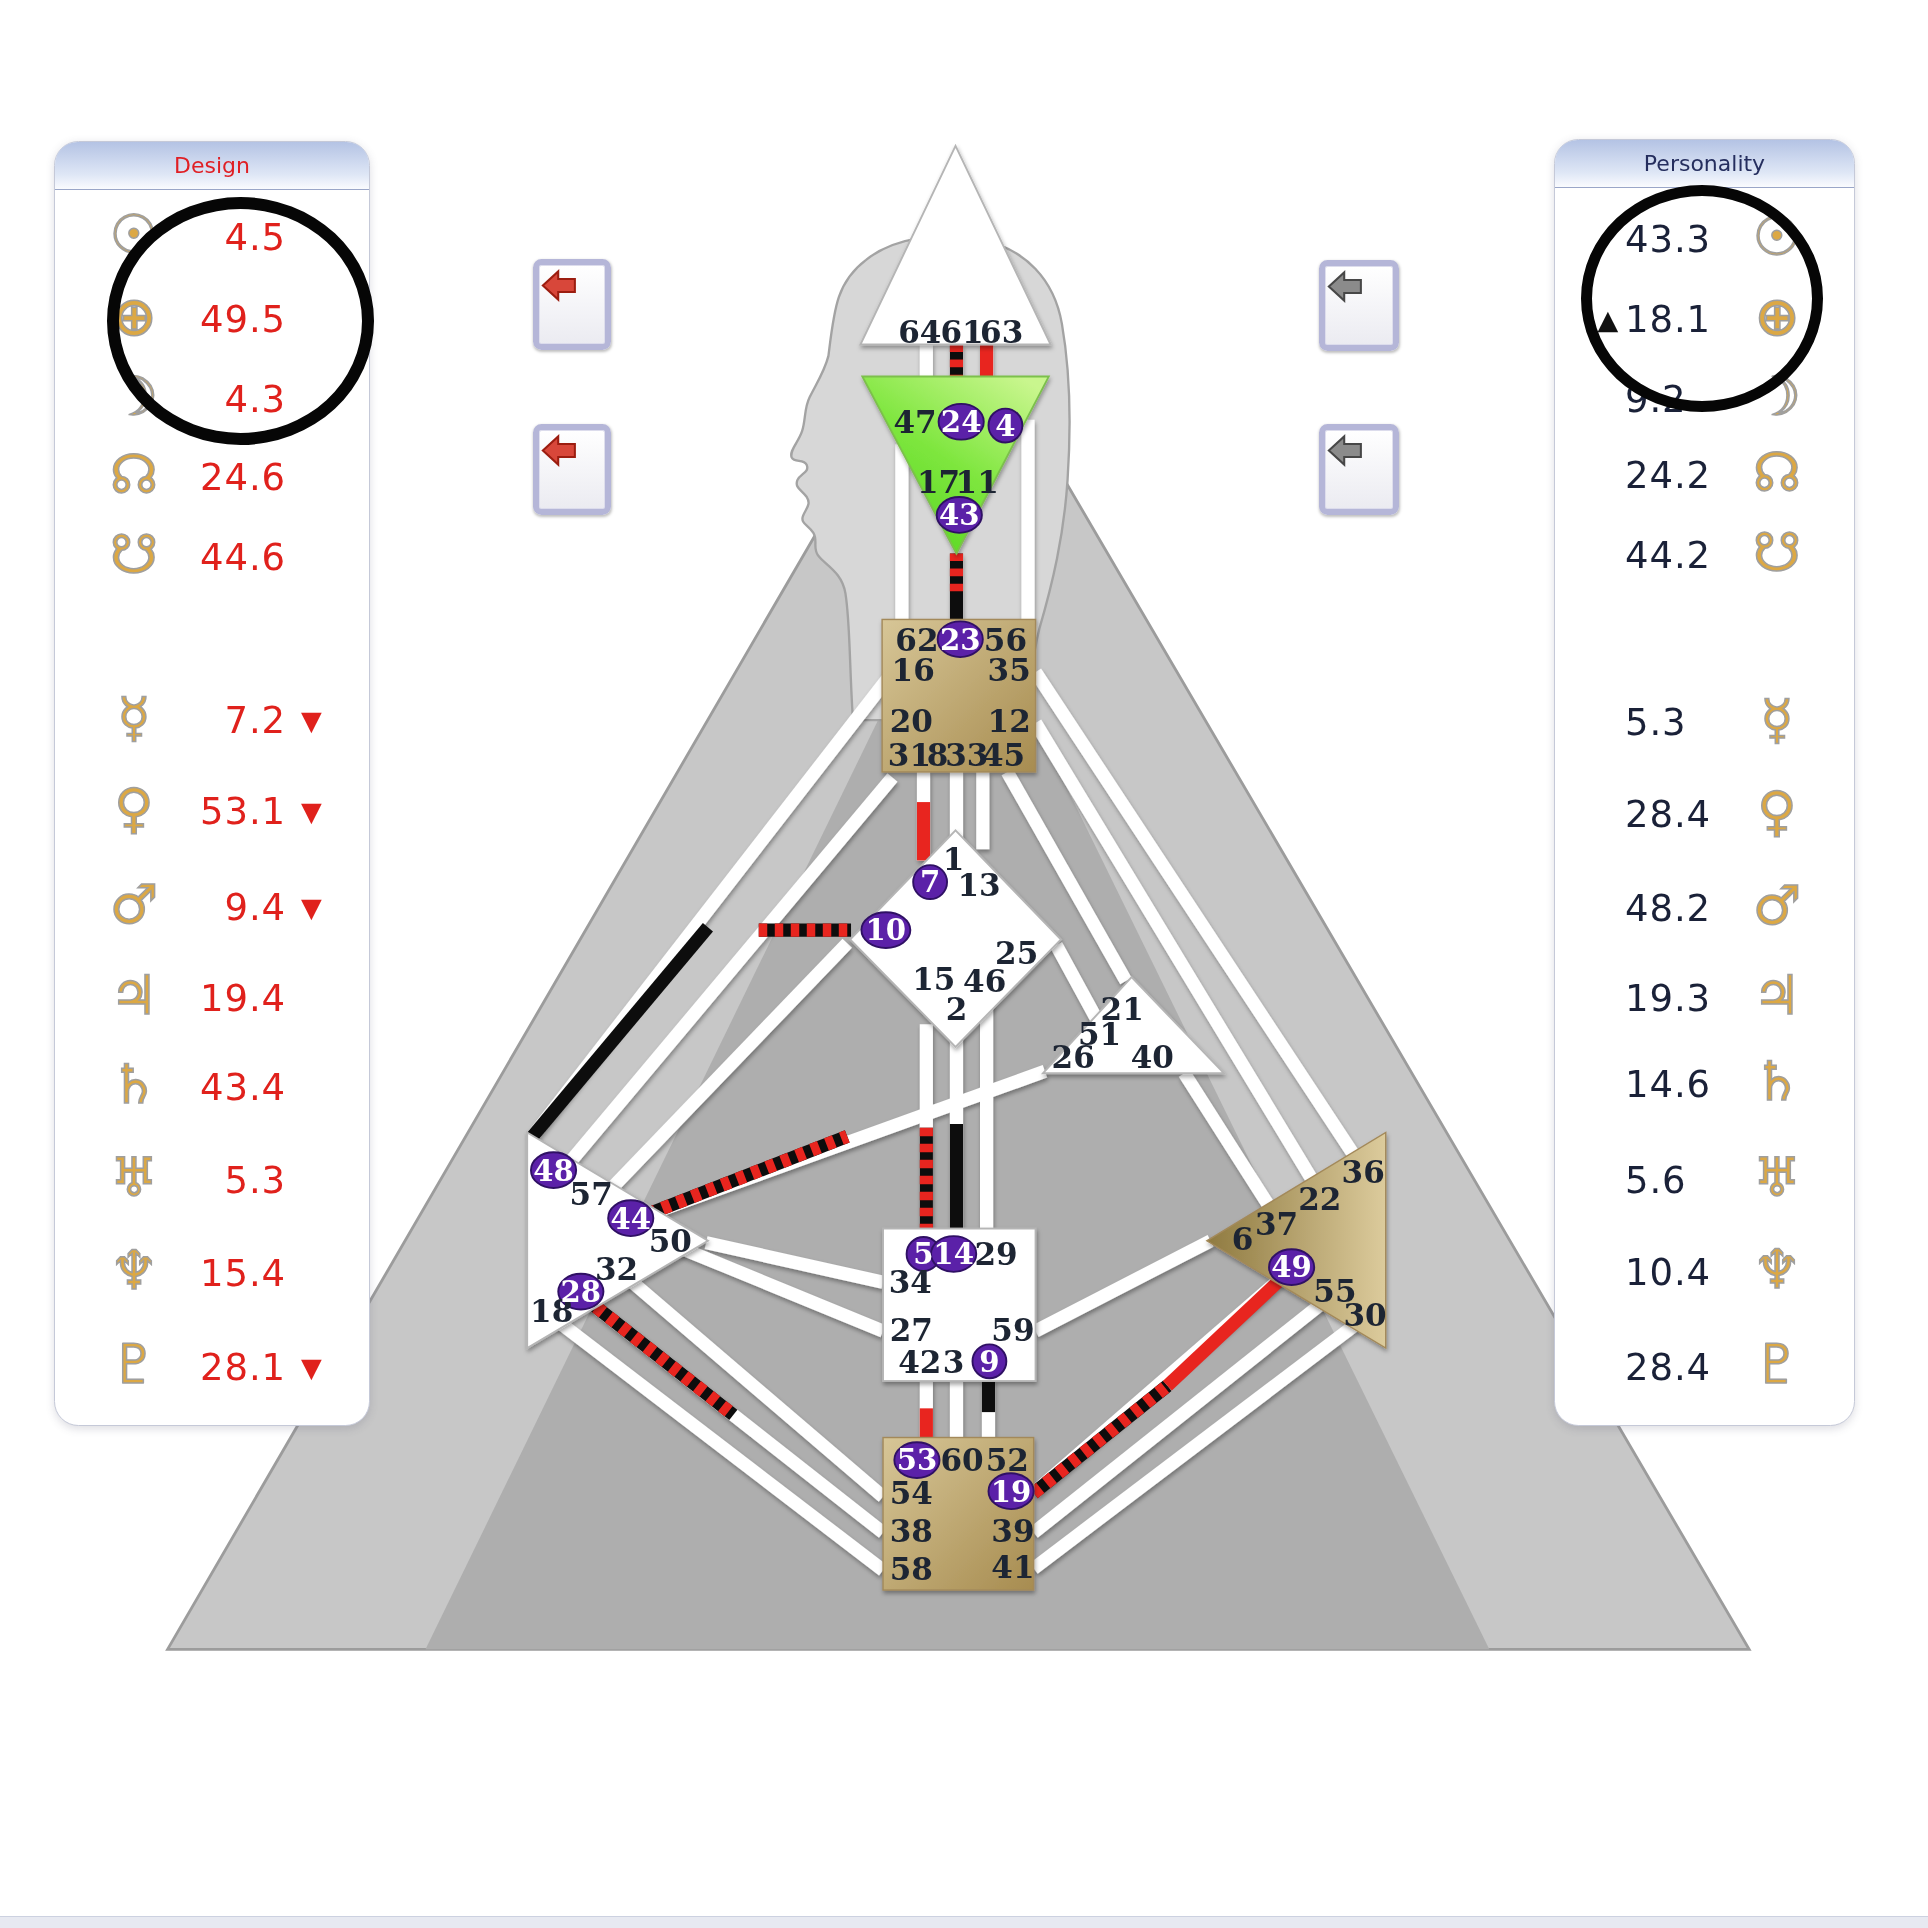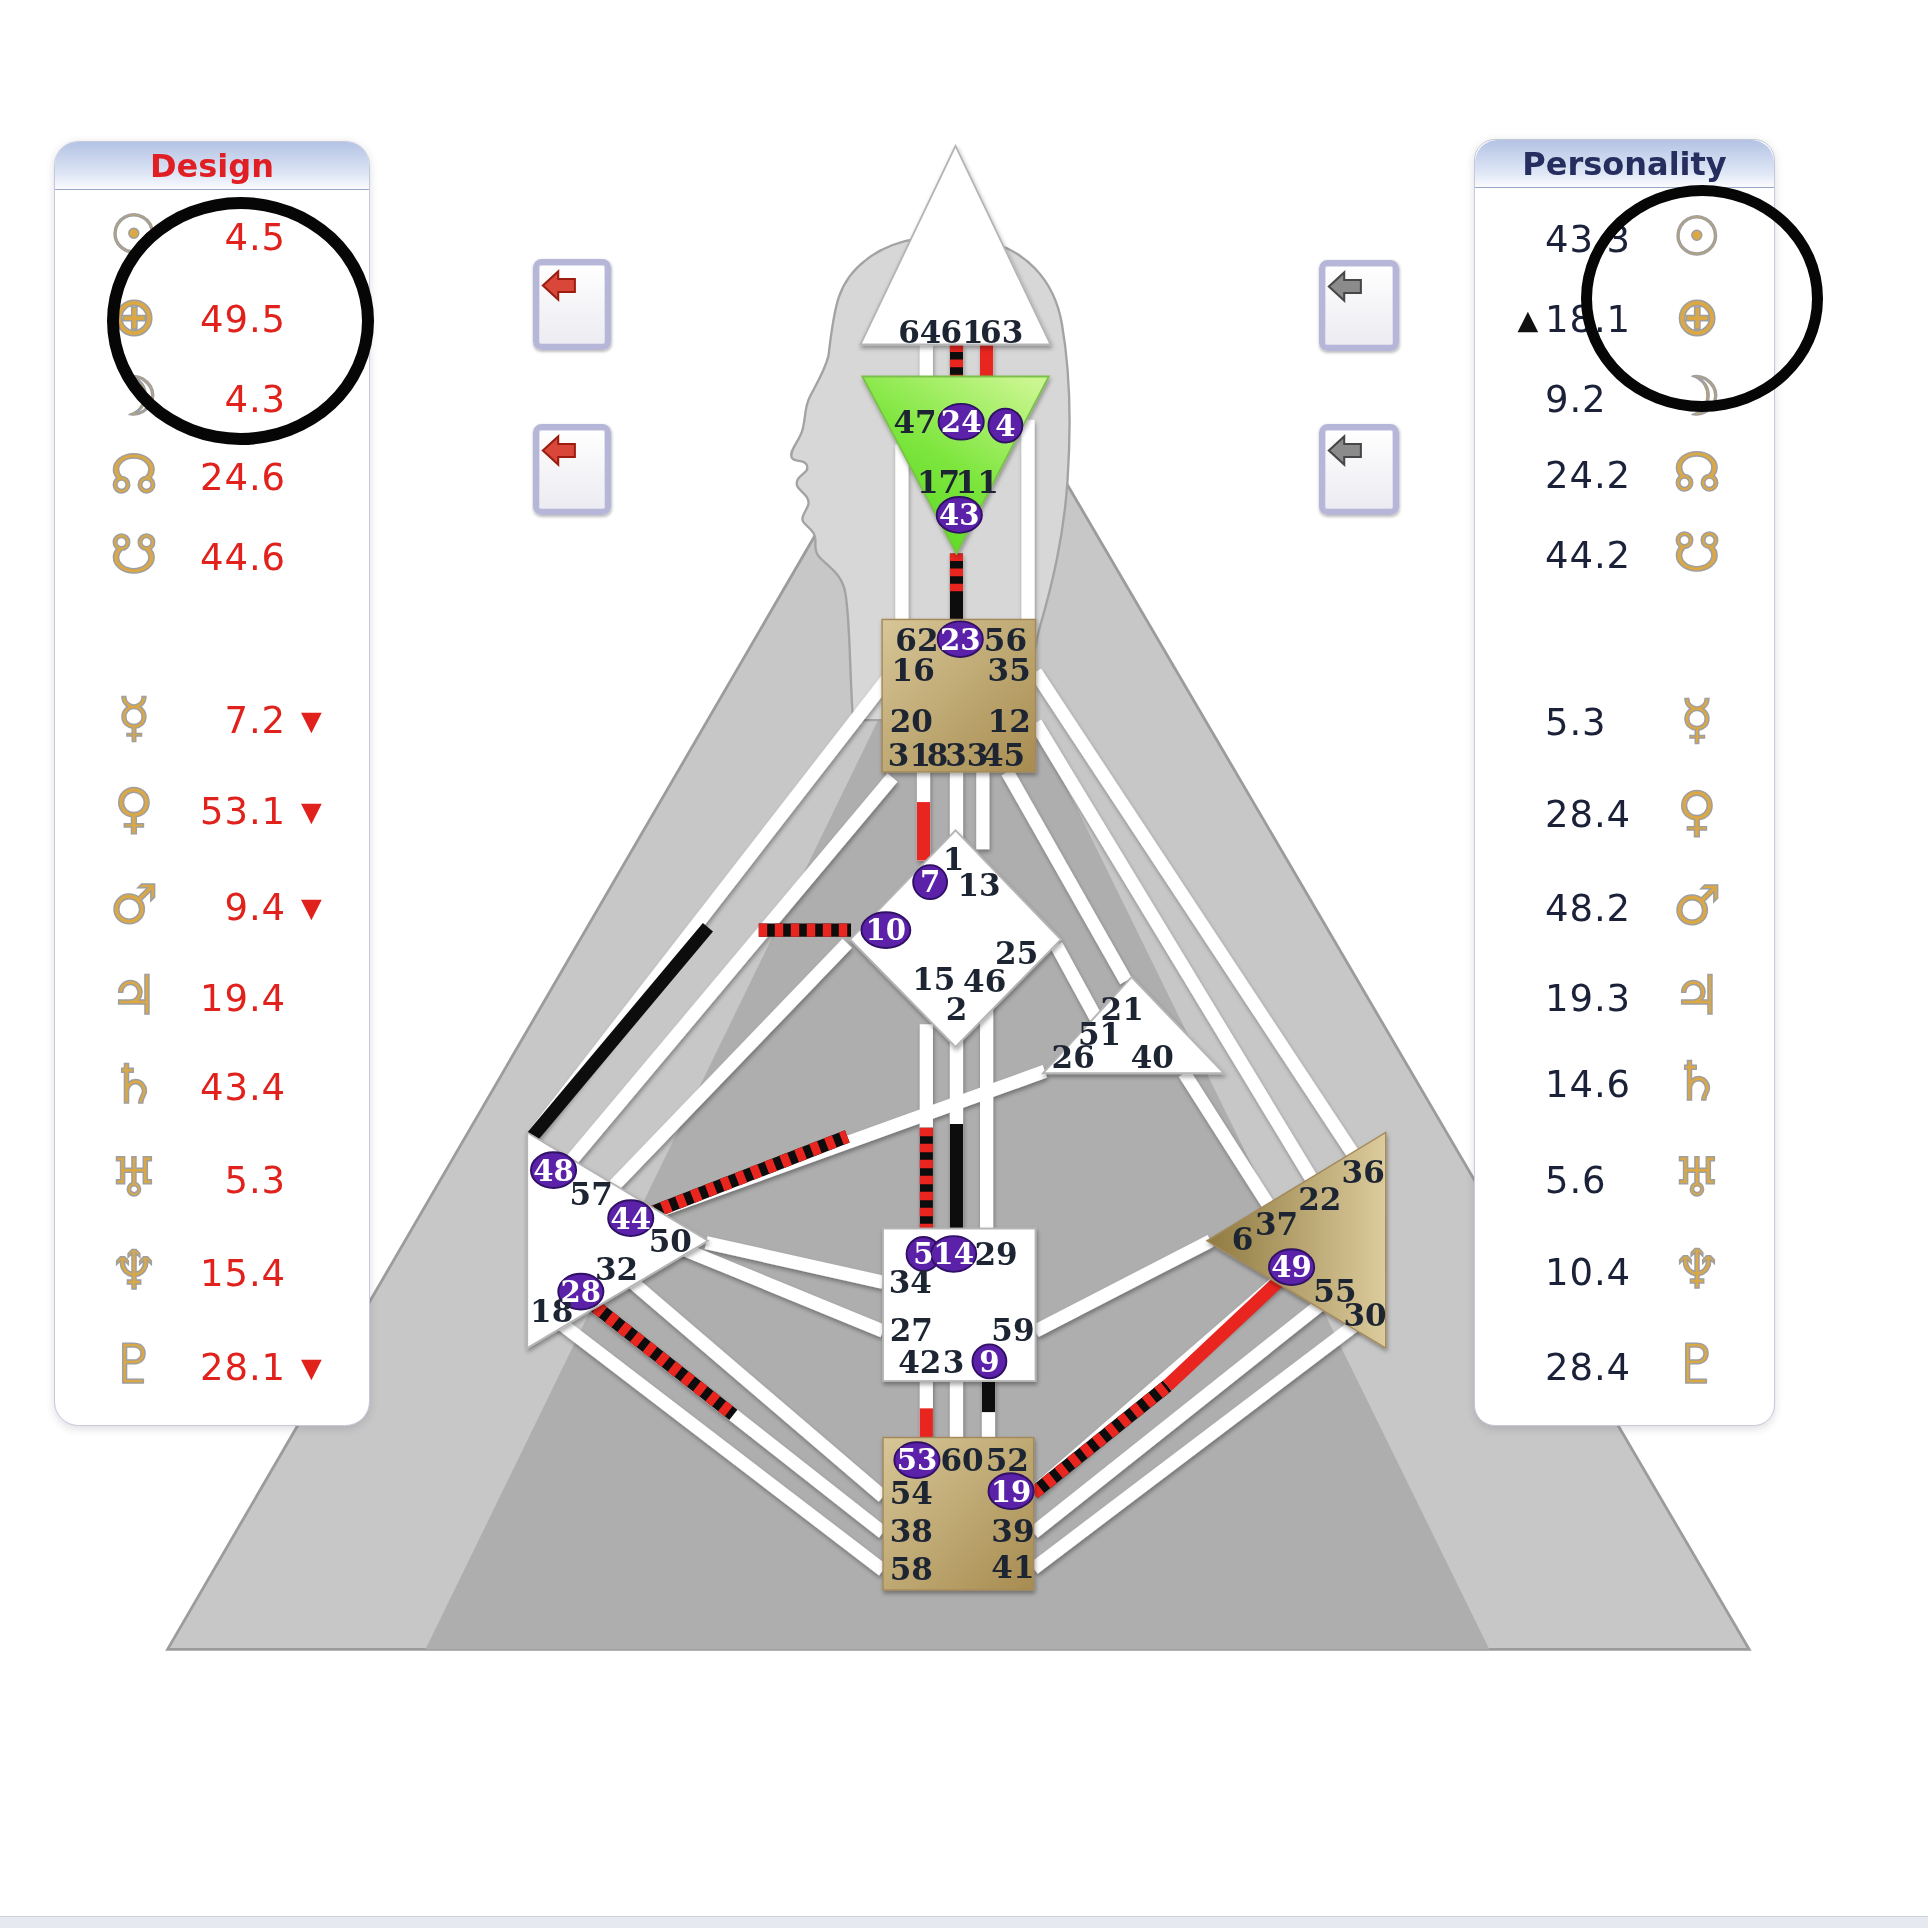--- a/index.html
+++ b/index.html
@@ -7,21 +7,21 @@
           font-family:"DejaVu Sans",sans-serif;}
   svg{position:absolute;left:0;top:0;}
   
   .panel{position:absolute;background:#ffffff;border:1.9px solid #c5c9d8;border-radius:24.5px;
          box-shadow:0 2.8px 8.5px rgba(70,70,100,.18);z-index:20;}
   .panel-header{position:absolute;top:0;left:0;right:0;height:47px;
          border-radius:22.6px 22.6px 0 0;
          background:linear-gradient(#b4c3e4,#dfe7f6 70%,#fafbfe);
          border-bottom:1.9px solid #9aa6c8;
          display:flex;align-items:center;justify-content:center;
-         font-weight:bold;font-size:32px;}
+         font-weight:normal;font-size:22px;}
   .panel.d .panel-header{color:#e01f24;}
   .panel.p .panel-header{color:#252e5e;}
   .prow{position:absolute;height:85px;left:0;right:0;}
   .glyph{position:absolute;top:50%;transform:translateY(-54%);
          font-weight:bold;font-size:54px;line-height:1;color:#dca844;
          -webkit-text-stroke:1.5px #9f9f9f;text-align:center;}
   .val{position:absolute;top:50%;transform:translateY(-50%);
        font-weight:normal;font-size:37px;letter-spacing:0.9px;}
   .marker{position:absolute;top:50%;transform:translateY(-50%);
           font-size:27px;text-align:center;}
@@ -328,21 +328,21 @@
         <span class="val">15.4</span>
         <span class="marker"></span>
       </div>
     <div class="prow" style="top:1182px">
         <span class="glyph">♇</span>
         <span class="val">28.1</span>
         <span class="marker">▼</span>
       </div>
   </div>
 
-  <div class="panel p" id="personality-panel" style="left:1474px;top:139px;width:299px;height:1285px;border-radius:21px;">
+  <div class="panel p" id="personality-panel" style="left:1554px;top:139px;width:299px;height:1285px;">
     <div class="panel-header">
       <span>Personality</span>
     </div>
     <div class="prow" style="top:56px">
         <span class="marker"></span>
         <span class="val">43.3</span>
         <span class="glyph">☉</span>
       </div>
     <div class="prow" style="top:136px">
         <span class="marker">▲</span>

